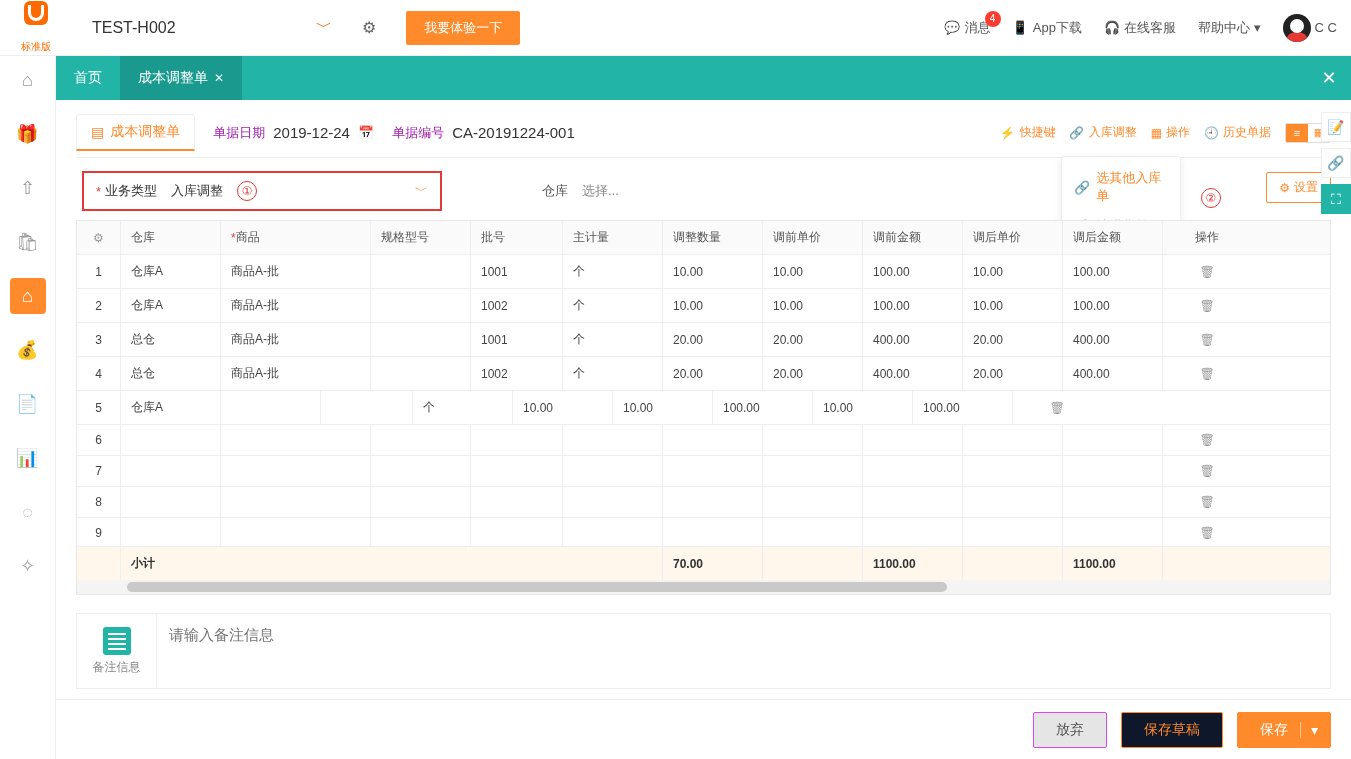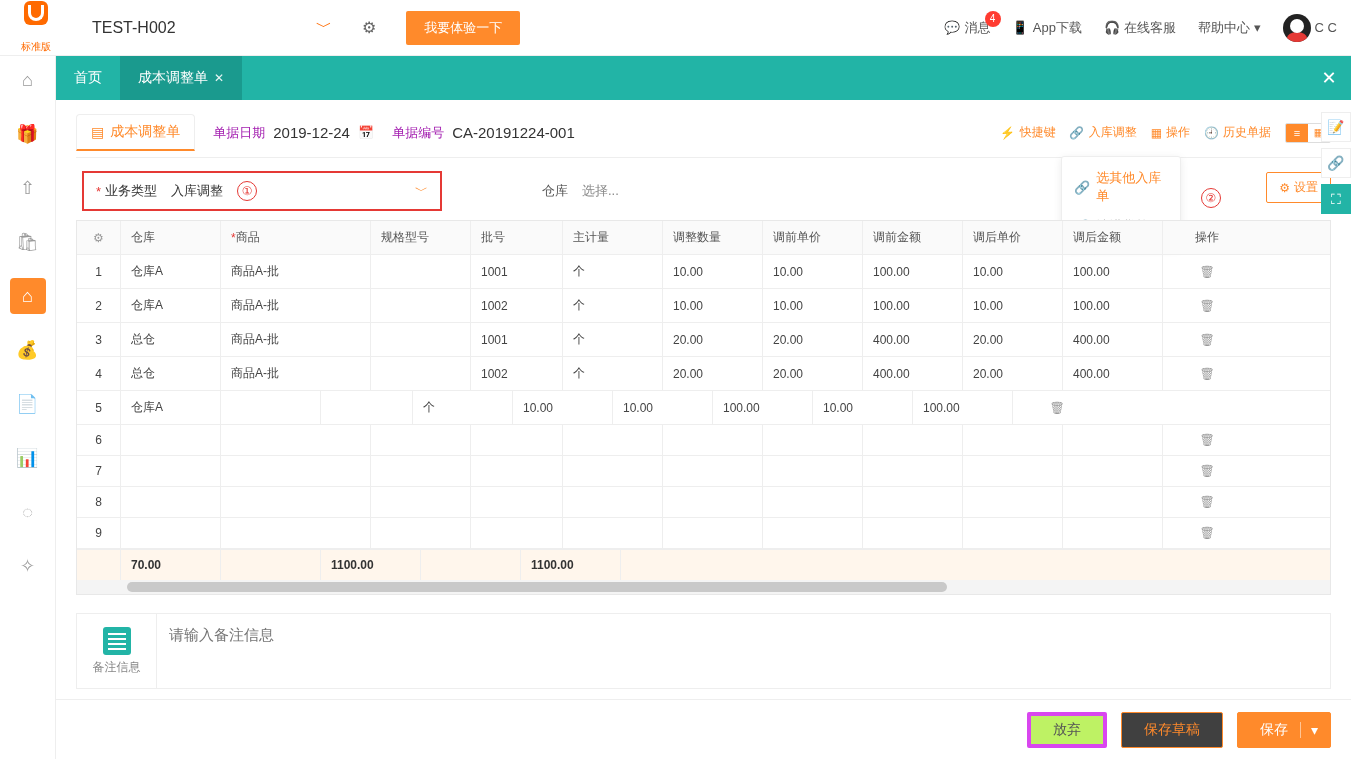--- a/index.html
+++ b/index.html
@@ -71,22 +71,22 @@
 .gfoot{background:#fff6ec;font-size:12px;font-weight:600;border-top:1px solid #eee}
 .hscroll{height:14px;background:#f4f4f4;position:relative}
 .hscroll .thumb{position:absolute;left:50px;top:2px;height:10px;width:820px;background:#c9c9c9;border-radius:5px}
 .notes{margin:18px 0 10px;border:1px solid #eee;display:flex;min-height:76px}
 .notes .side{width:80px;display:flex;flex-direction:column;align-items:center;justify-content:center;gap:4px;color:#888;font-size:12px;border-right:1px solid #eee}
 .notes .side .ic{width:28px;height:28px;background:#22b4a6;border-radius:3px;position:relative}
 .notes .side .ic:before{content:"";position:absolute;top:6px;left:5px;right:5px;bottom:5px;background:repeating-linear-gradient(#fff,#fff 2px,transparent 2px,transparent 5px)}
 .notes textarea{flex:1;border:none;resize:none;padding:12px;font-size:15px;outline:none;color:#be185d}
 .footer{height:60px;border-top:1px solid #eee;display:flex;align-items:center;justify-content:flex-end;gap:14px;padding:0 20px;margin:0 -20px}
 .btn{height:36px;padding:0 22px;border-radius:2px;font-size:14px;display:flex;align-items:center;gap:6px;cursor:pointer}
-.btn.plain{background:#bef264;border:4px solid #d946ef;color:#555}
-.btn.ghost{background:#404040;border:1px solid #ff8a2b;color:#ff8a2b}
+.btn.plain{background:#e5e5e5;border:1px solid #d946ef;color:#555}
+.btn.ghost{background:#0f172a;border:1px solid #ff8a2b;color:#ff8a2b}
 .btn.primary{background:#ff8a2b;border:1px solid #ff8a2b;color:#fff;padding-right:12px}
 .btn.primary .dd{border-left:1px solid rgba(255,255,255,.5);padding-left:10px;margin-left:6px}
 .rail{position:absolute;right:0;top:56px;width:30px;display:flex;flex-direction:column;gap:6px}
 .rail .r{width:30px;height:30px;border:1px solid #eee;display:flex;align-items:center;justify-content:center;color:#999;background:#fff;font-size:14px}
 .rail .r.on{background:#22b4a6;color:#fff;border-color:#22b4a6}
 .trash{color:#999}
 </style>
 </head>
 <body>
 
@@ -363,20 +363,21 @@
                 <div class="cell c-qty"></div>
                 <div class="cell c-pb"></div>
                 <div class="cell c-ab"></div>
                 <div class="cell c-pa"></div>
                 <div class="cell c-aa"></div>
                 <div class="cell c-op trash">🗑</div>
               </div>
             </div>
           <div class="gfoot">
             <div class="cell c-g"></div>
+            <div class="cell" style="width:542px">小计</div>
             <div class="cell c-qty">70.00</div>
             <div class="cell c-pb"></div>
             <div class="cell c-ab">1100.00</div>
             <div class="cell c-pa"></div>
             <div class="cell c-aa">1100.00</div>
             <div class="cell c-op"></div>
           </div>
           <div class="hscroll">
               <div class="thumb"></div>
             </div>

